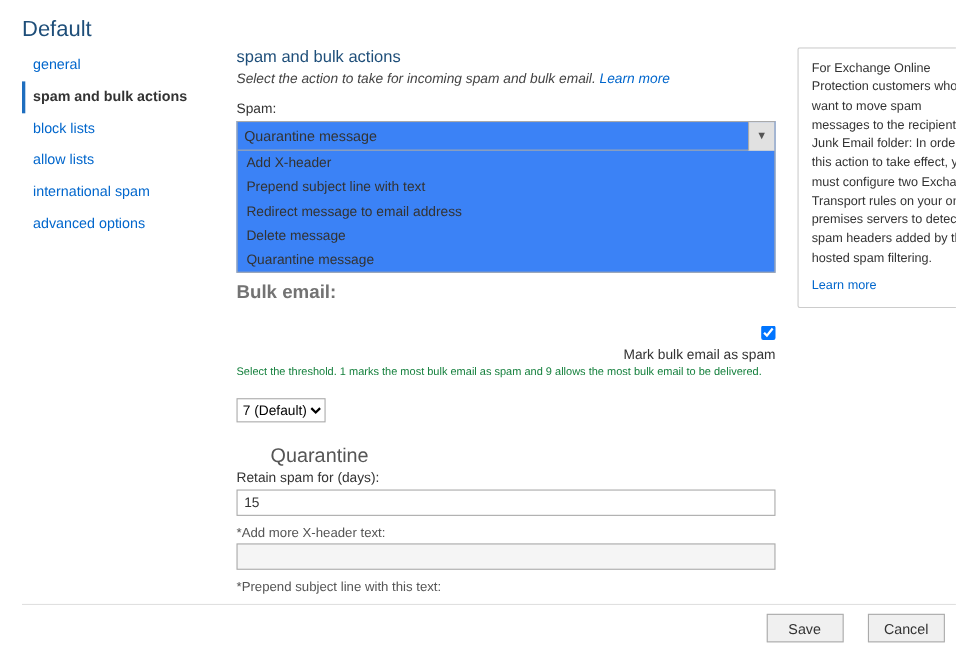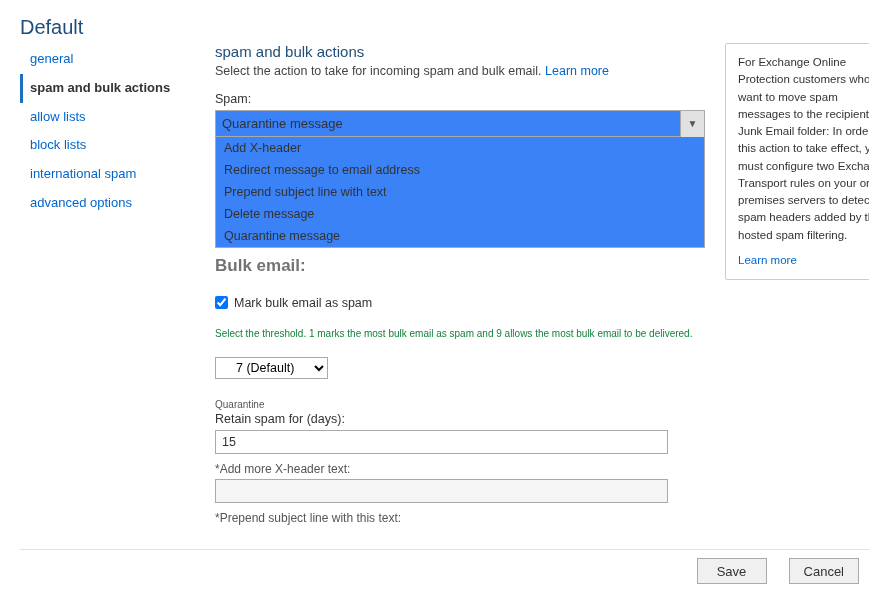--- a/index.html
+++ b/index.html
@@ -61,20 +61,21 @@
     .section-title {
       font-size: 15px;
       font-weight: 400;
       color: #1e4e79;
       margin-bottom: 4px;
     }
     .section-desc {
       font-size: 12.5px;
       color: #444;
       margin-bottom: 14px;
+      font-style: italic;
     }
     .section-desc a {
       color: #0066cc;
       text-decoration: none;
     }
     .field-label {
       font-size: 12.5px;
       color: #333;
       margin-bottom: 4px;
       margin-top: 10px;
@@ -129,63 +130,66 @@
       margin-top: 8px;
     }
     .bulk-email-label {
       font-size: 17px;
       font-weight: 600;
       color: #737373;
       margin-bottom: 20px;
     }
     .checkbox-row {
       display: flex;
-      align-items: flex-start;
+      align-items: flex-end;
       gap: 6px;
-      margin-bottom: 16px;
+      margin-bottom: 2px;
+      flex-direction: column;
     }
     .checkbox-row input[type="checkbox"] {
       width: 13px;
       height: 13px;
       cursor: pointer;
     }
     .checkbox-label {
       font-size: 12.5px;
       color: #333;
     }
     .bulk-desc {
       font-size: 10px;
       color: #15803d;
       margin-bottom: 16px;
       line-height: 1.5;
     }
     .select-small {
-      padding: 2px 16px;
+      padding: 2px 0;
       border: 1px solid #aaa;
       font-size: 12.5px;
       background: #fff;
       cursor: pointer;
       height: 22px;
+      text-align: right;
     }
     
     .quarantine-section {
       margin-top: 20px;
     }
     .quarantine-title {
-      font-size: 10px;
+      font-size: 18px;
       color: #555;
       margin-bottom: 2px;
+      margin-left: 31px;
     }
     .quarantine-subtitle {
       font-size: 12.5px;
       color: #333;
       margin-bottom: 4px;
     }
     .text-input {
-      width: 453px;
+      width: 490px;
       height: 24px;
       border: 1px solid #aaa;
       padding: 2px 6px;
       font-size: 12.5px;
       color: #333;
       background: #fff;
     }
     .text-input-readonly {
       background: #f5f5f5;
     }
@@ -243,22 +247,22 @@
 </head>
 <body>
 
 <div class="page-wrapper">
   <div class="page-title">Default</div>
   <div class="content-area">
 
     <div class="sidebar">
       <div class="sidebar-item">general</div>
       <div class="sidebar-item active">spam and bulk actions</div>
+      <div class="sidebar-item">block lists</div>
       <div class="sidebar-item">allow lists</div>
-      <div class="sidebar-item">block lists</div>
       <div class="sidebar-item">international spam</div>
       <div class="sidebar-item">advanced options</div>
     </div>
 
     <div class="main-inner">
 
       <div class="main-content">
         <div class="section-title">spam and bulk actions</div>
         <div class="section-desc">
           <span>Select the action to take for incoming spam and bulk email.</span>
@@ -267,22 +271,22 @@
 
         <div class="field-label">Spam:</div>
 
         <div class="dropdown-open-wrapper">
           <div class="dropdown-header-row">
             <span class="dropdown-header-text">Quarantine message</span>
             <div class="dropdown-header-btn">▼</div>
           </div>
           <ul class="dropdown-list">
             <li>Add X-header</li>
+            <li>Prepend subject line with text</li>
             <li>Redirect message to email address</li>
-            <li>Prepend subject line with text</li>
             <li>Delete message</li>
             <li>Quarantine message</li>
           </ul>
         </div>
 
         <div class="bulk-email-section">
           <div class="bulk-email-label">Bulk email:</div>
           <div class="checkbox-row">
             <input type="checkbox" id="markBulk" checked="" style="">
             <label class="checkbox-label" for="markBulk">Mark bulk email as spam</label>

